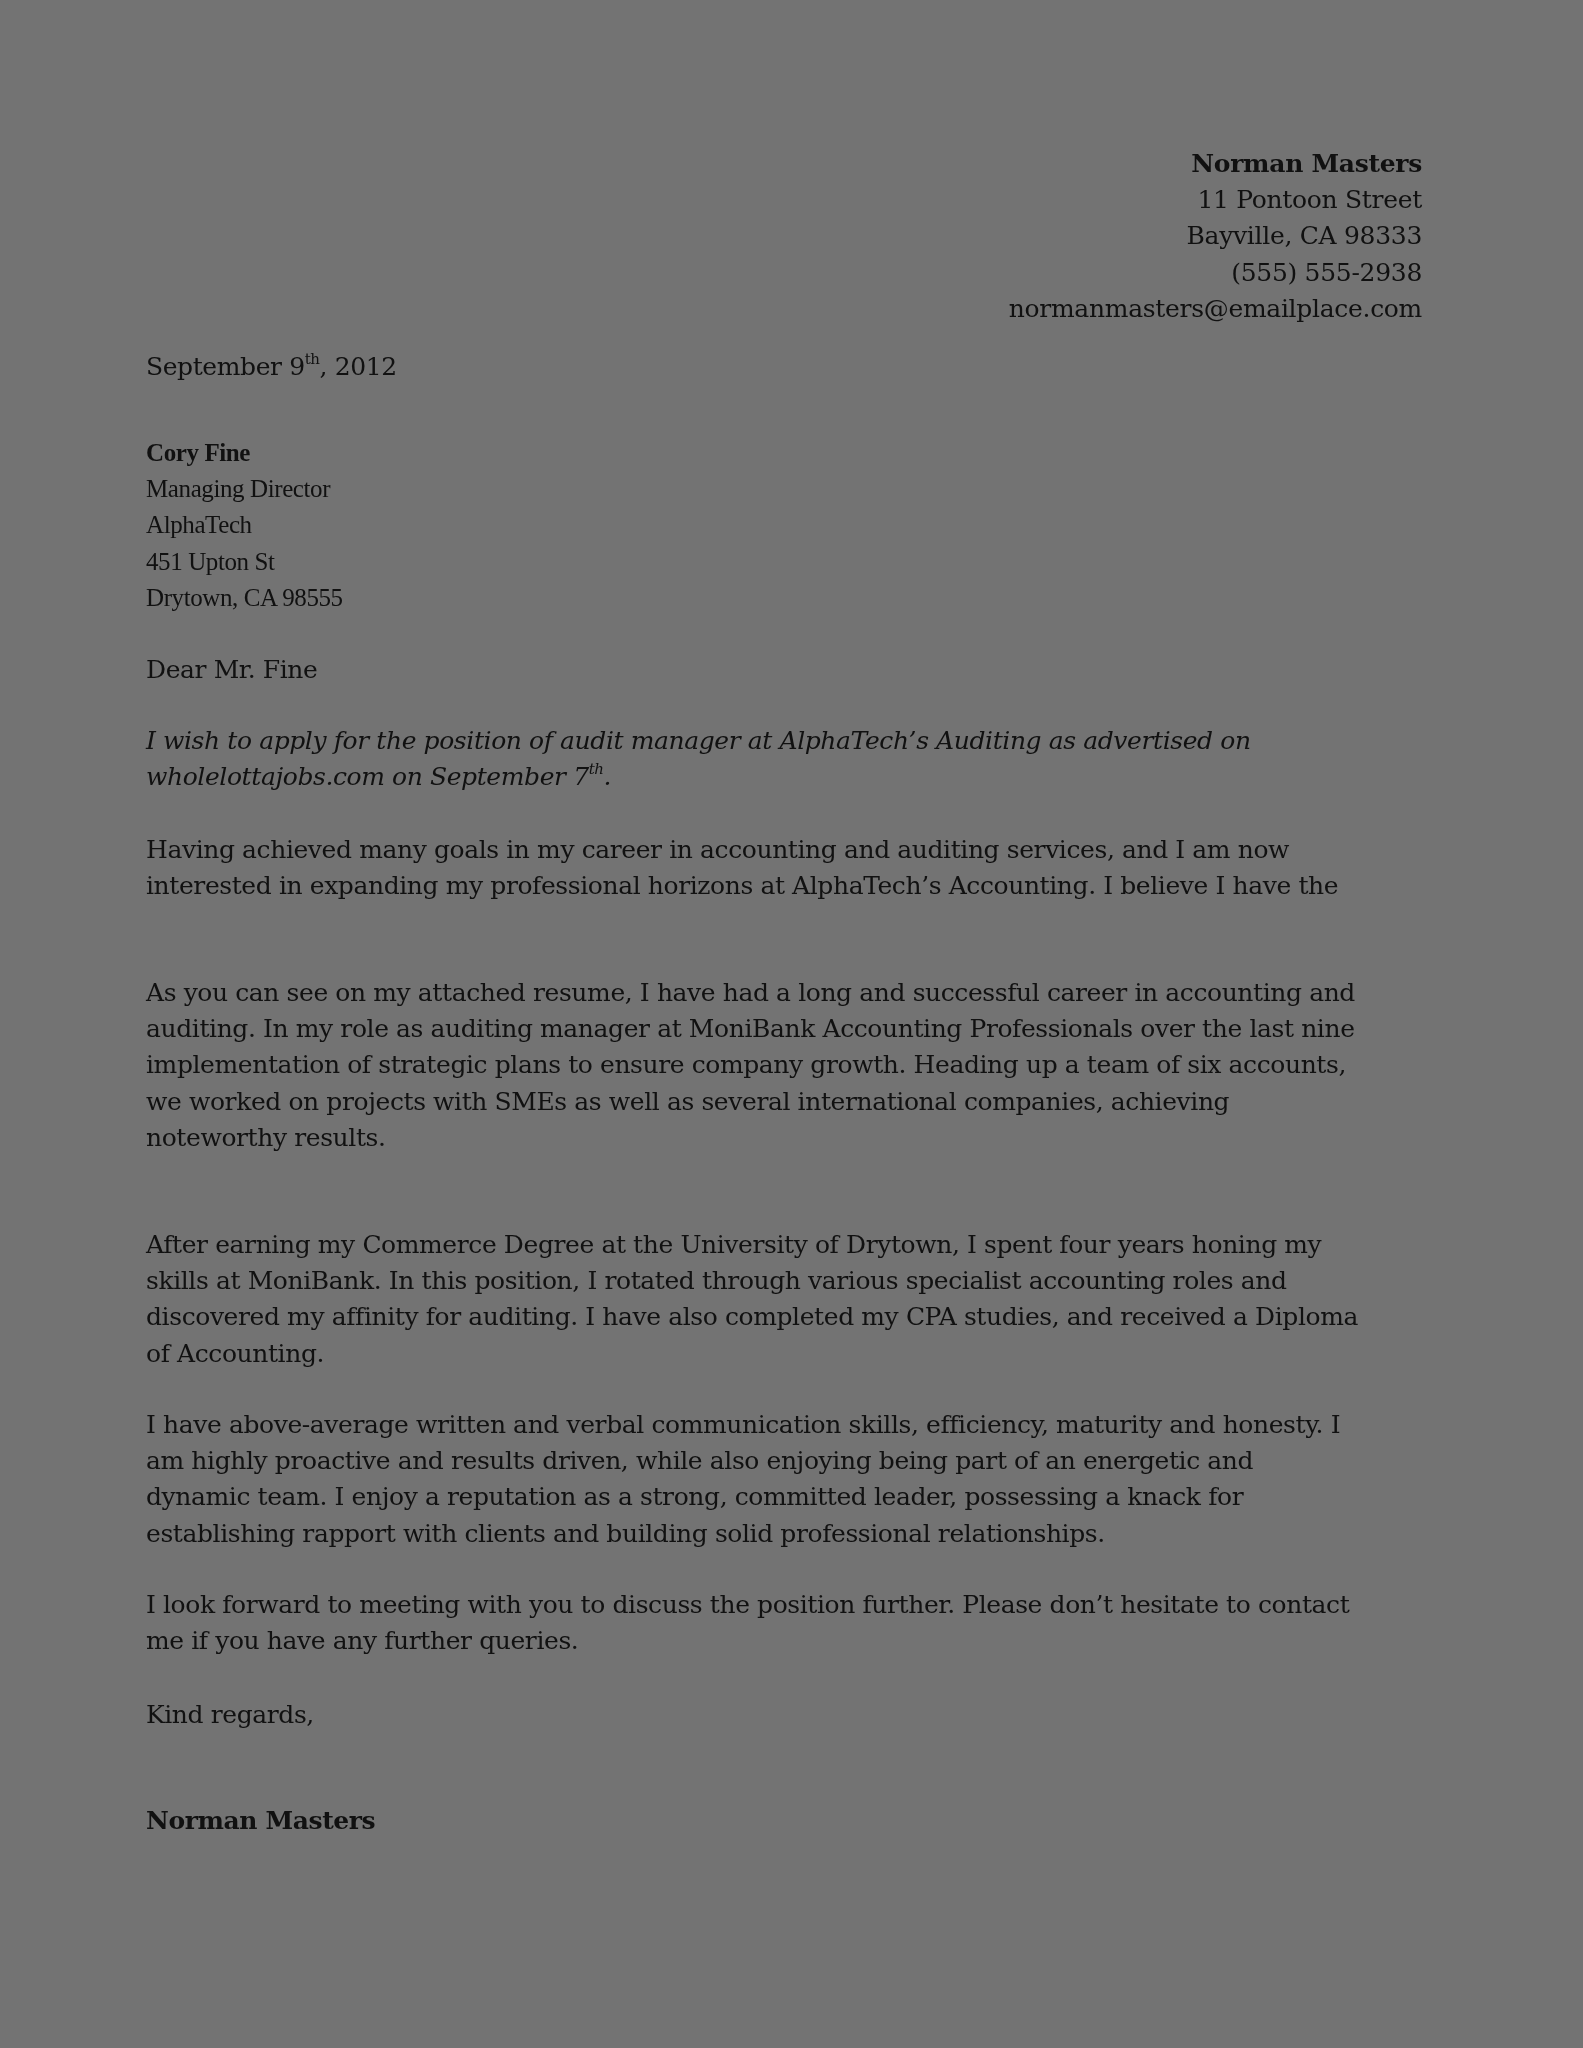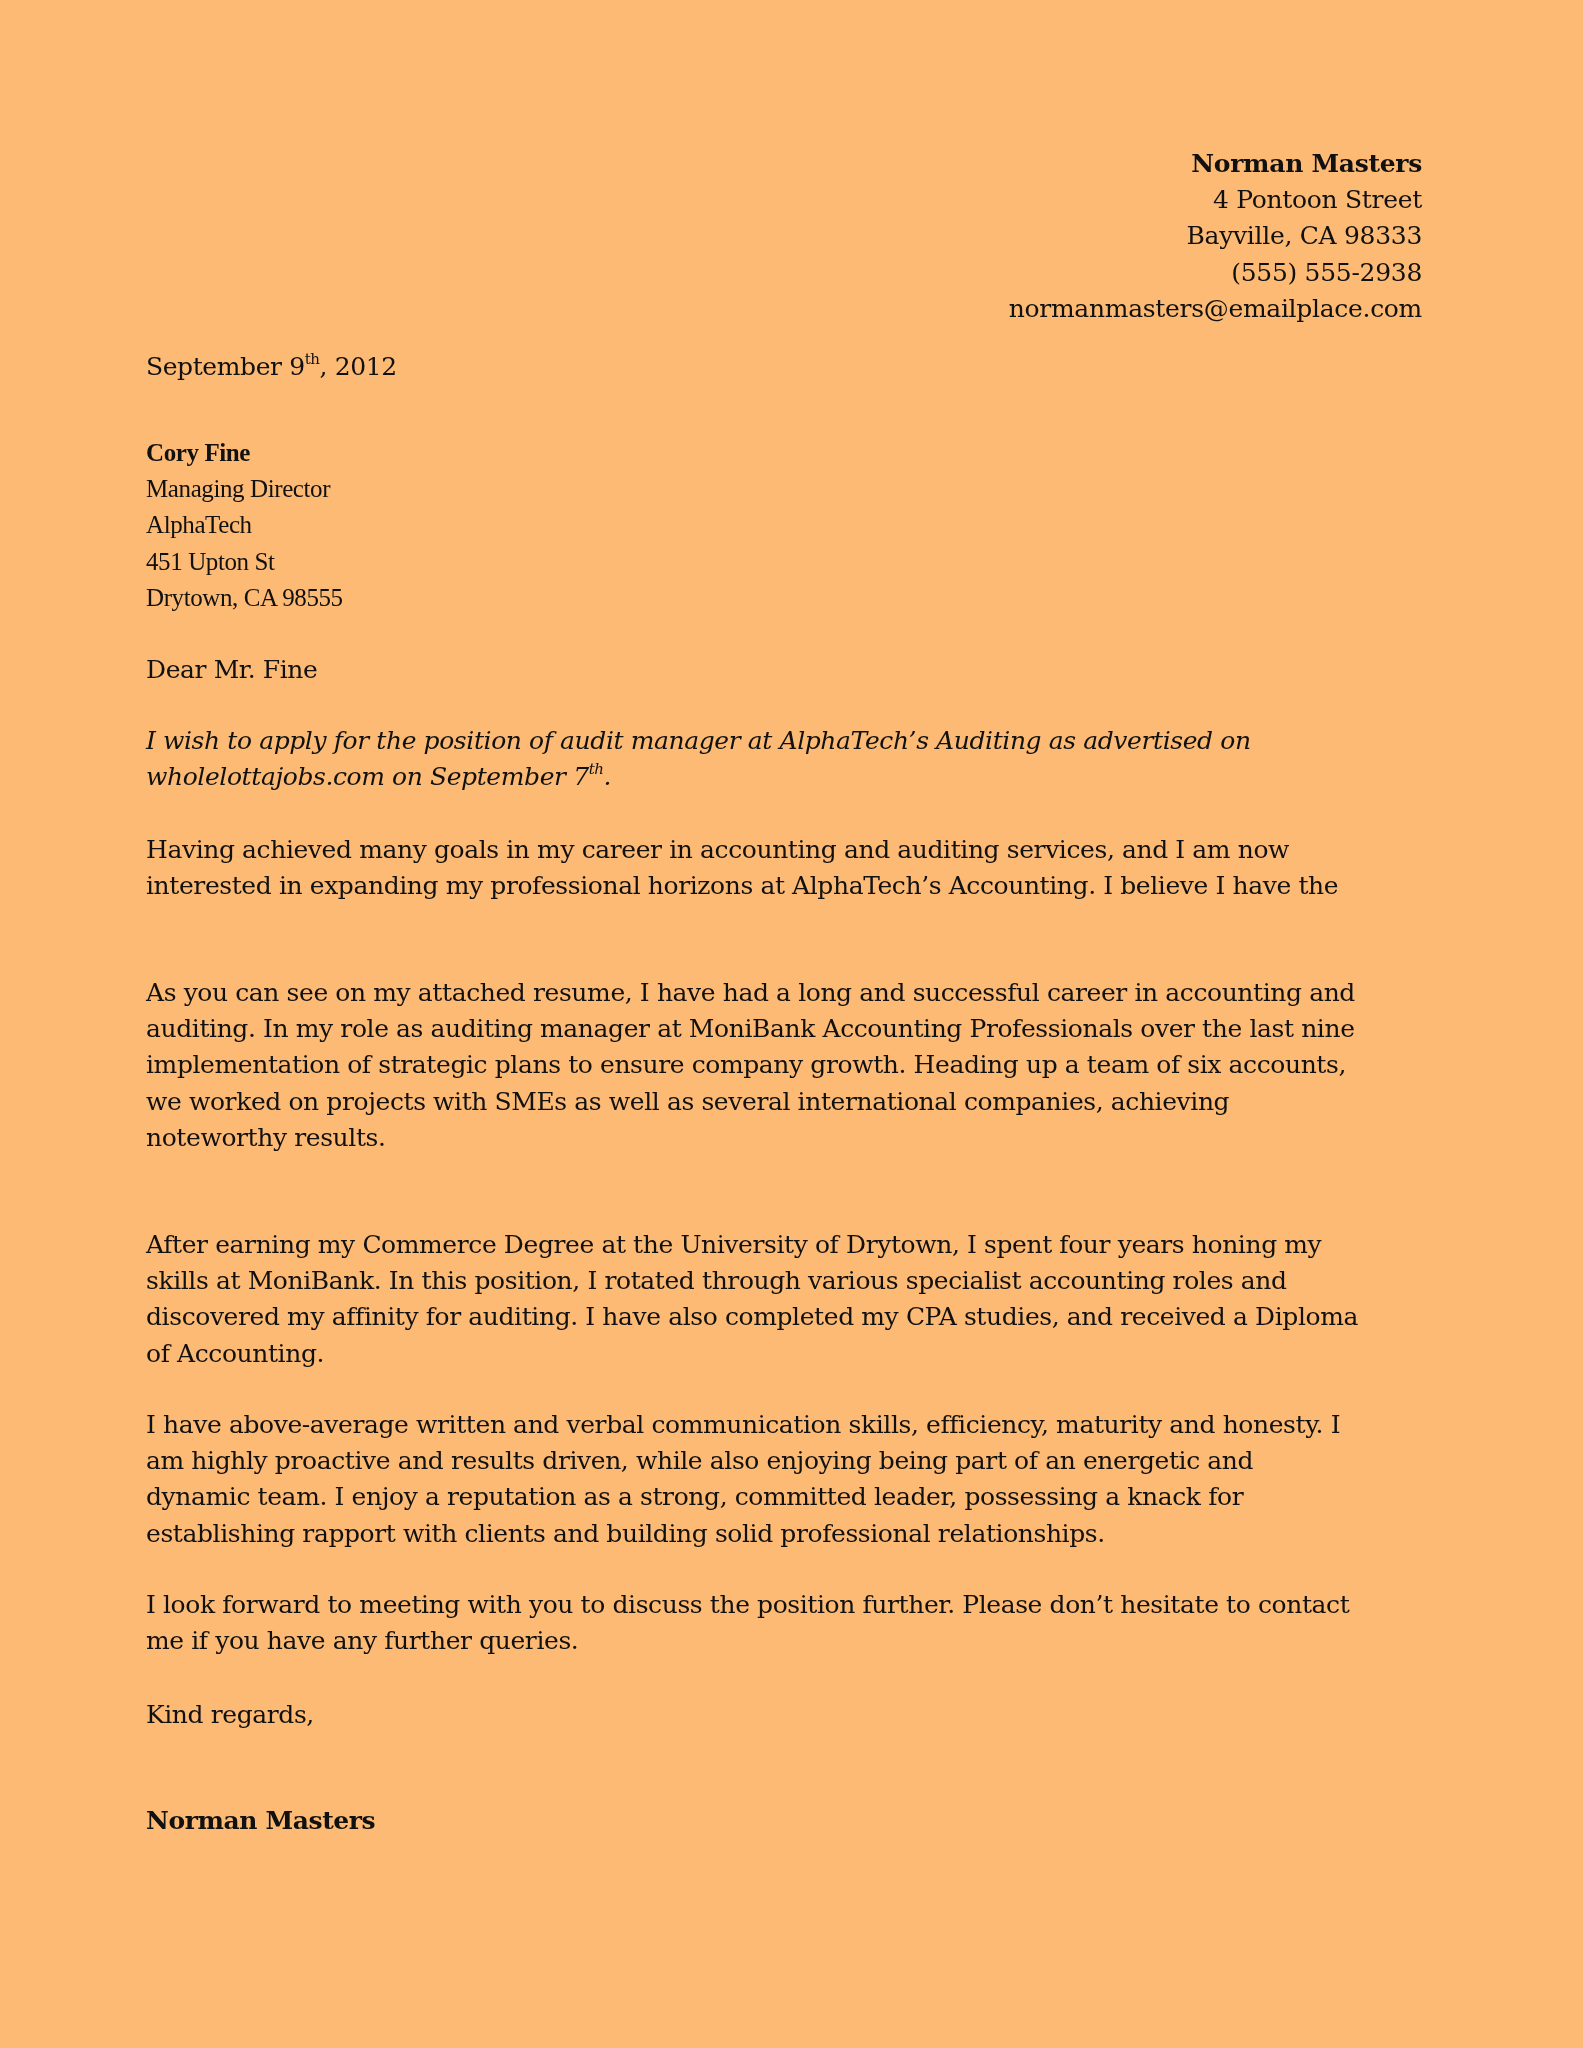--- a/index.html
+++ b/index.html
@@ -1,34 +1,34 @@
 <!DOCTYPE html>
 <html><head>
 <meta charset="utf-8">
 <style>
   html, body { margin: 0; padding: 0; background: #ffffff; }
   body { width: 1583px; height: 2048px; position: relative; overflow: hidden;
          font-family: "DejaVu Serif", "Liberation Serif", serif; color: #111; }
-  .page { position: absolute; left: 0; top: 0; width: 1583px; height: 2048px; background: #fdba74; }
+  .page { position: absolute; left: 0; top: 0; width: 1583px; height: 2048px; background: #737373; }
   .sender { position: absolute; right: 161px; top: 146px; text-align: right;
             font-size: 25px; line-height: 36.2px; letter-spacing: -0.3px; }
   .sender .name { font-weight: bold; }
   .block { position: absolute; left: 146px; width: 1290px; font-size: 25px; line-height: 36.2px; letter-spacing: -0.4px; }
   .bold { font-weight: bold; }
   sup { font-size: 15px; line-height: 0; position: relative; top: -2px; vertical-align: super; }
   .line { white-space: nowrap; display: block; }
 </style>
 </head>
 <body>
 
 <div class="page">
 
   <div class="sender">
     <div class="name">Norman Masters</div>
-    <div>4 Pontoon Street</div>
+    <div>11 Pontoon Street</div>
     <div>Bayville, CA 98333</div>
     <div>(555) 555-2938</div>
     <div>normanmasters@emailplace.com</div>
   </div>
 
   <div class="block" style="top:349px;">
     <span>September 9</span><sup>th</sup><span>, 2012</span>
   </div>
 
   <div class="block" style="top:435px;font-family:Liberation Serif, serif;">

